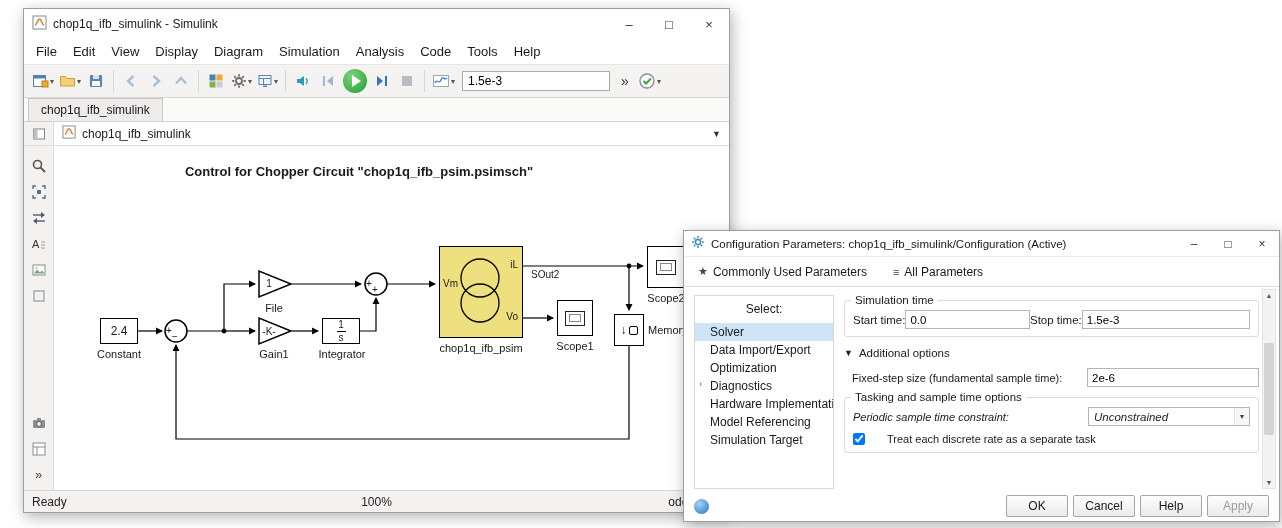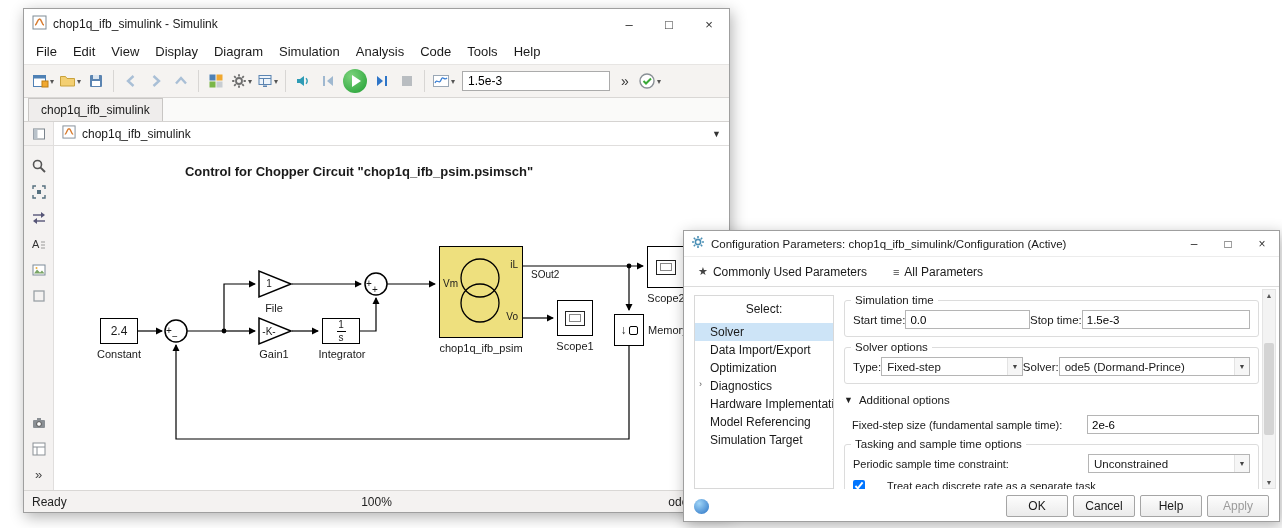--- a/index.html
+++ b/index.html
@@ -79,21 +79,21 @@
   .group-title { position:absolute; top:-7px; left:6px; background:#fff; padding:0 4px; white-space:nowrap; }
   .grid4 { display:grid; grid-template-columns:auto 1fr auto 1.35fr; align-items:center; }
   .txt { height:19px; border:1px solid #b5b5b5; padding:0 4px; font-size:11.5px; width:100%; font-family:"Liberation Sans", sans-serif; }
   .combo { height:19px; border:1px solid #b5b5b5; background:#fff; display:flex; align-items:center; padding:0 20px 0 5px; position:relative; white-space:nowrap; overflow:hidden; }
   .combo-arrow { position:absolute; right:0; top:0; bottom:0; width:15px; display:flex; align-items:center; justify-content:center; font-size:7px; color:#444; border-left:1px solid #e3e3e3; background:#f6f6f6; }
   .expander-row { display:flex; align-items:center; gap:6px; margin:2px 0 9px; }
   .tri-down { font-size:9px; color:#222; }
   .row-wide { display:flex; align-items:center; margin:0 0 10px; padding-left:8px; }
   .flabel { flex:0 0 235px; font-size:11px; white-space:nowrap; }
   .row-wide .grow, .row-wide2 .grow { flex:1; min-width:0; }
-  .row-wide2 { display:flex; align-items:center; }
+  .row-wide2 { display:flex; align-items:center;font-style:italic; }
   .check-row { display:flex; align-items:center; gap:22px; margin-top:7px; font-size:11px; }
   .check-row input { width:12px; height:12px; }
   .dlg-scroll { position:absolute; right:3px; top:2px; bottom:0; width:14px; background:#f3f3f3; border:1px solid #e4e4e4; display:flex; flex-direction:column; align-items:center; justify-content:space-between; font-size:7px; color:#555; padding:2px 0; }
   .scroll-thumb { width:10px; flex:0 0 92px; background:#d4d4d4; border-radius:2px; }
   .dlg-footer { height:34px; display:flex; align-items:center; padding:0 10px; gap:5px; }
   .footer-spacer { flex:1; }
   .globe { width:15px; height:15px; border-radius:50%; background:radial-gradient(circle at 35% 30%, #9fd4f7, #2a73c4); }
   .btn { width:62px; height:22px; border:1px solid #a5a5a5; background:linear-gradient(#fdfdfd,#ebebeb); border-radius:2px; font-size:12px; display:flex; align-items:center; justify-content:center;text-align:right; }
   .btn.disabled { color:#9b9b9b; }
 </style>
@@ -459,35 +459,20 @@
       <div class="group">
         <span class="group-title">Simulation time</span>
         <div class="grid4">
           <label>Start time:</label>
           <input class="txt" value="0.0" style="">
           <label>Stop time:</label>
           <input class="txt" value="1.5e-3" style="">
         </div>
       </div>
 
-      <div class="group">
-        <span class="group-title">Solver options</span>
-        <div class="grid4">
-          <label>Type:</label>
-          <span class="combo">
-              <span>Fixed-step</span>
-              <span class="combo-arrow">▼</span>
-            </span>
-          <label>Solver:</label>
-          <span class="combo">
-              <span>ode5 (Dormand-Prince)</span>
-              <span class="combo-arrow">▼</span>
-            </span>
-        </div>
-      </div>
 
       <div class="expander-row">
         <span class="tri-down">▼</span>
         <span>Additional options</span>
       </div>
 
       <div class="row-wide">
         <label class="flabel">Fixed-step size (fundamental sample time):</label>
         <input class="txt grow" value="2e-6" style="">
       </div>

